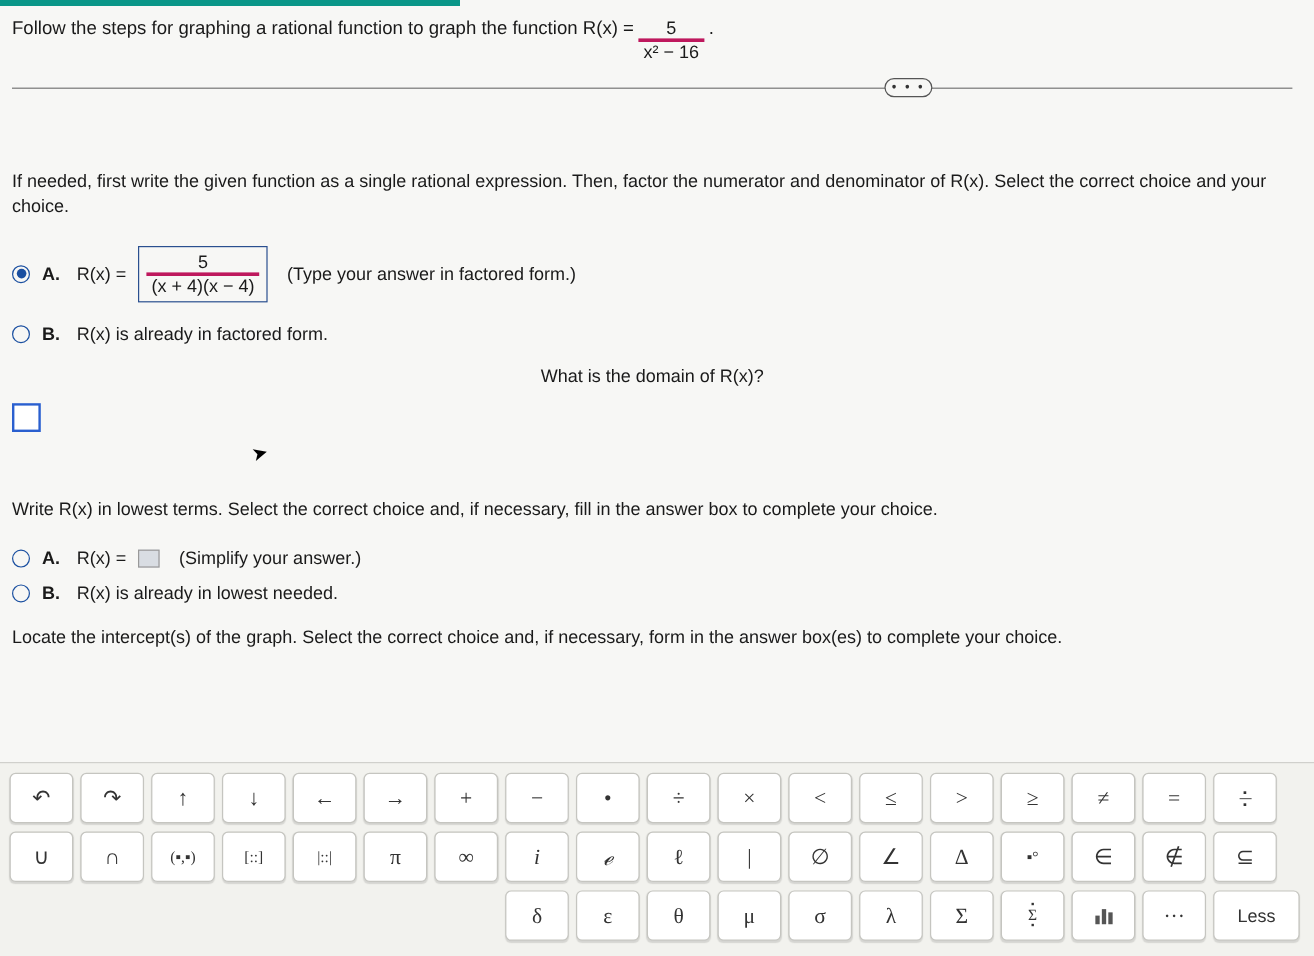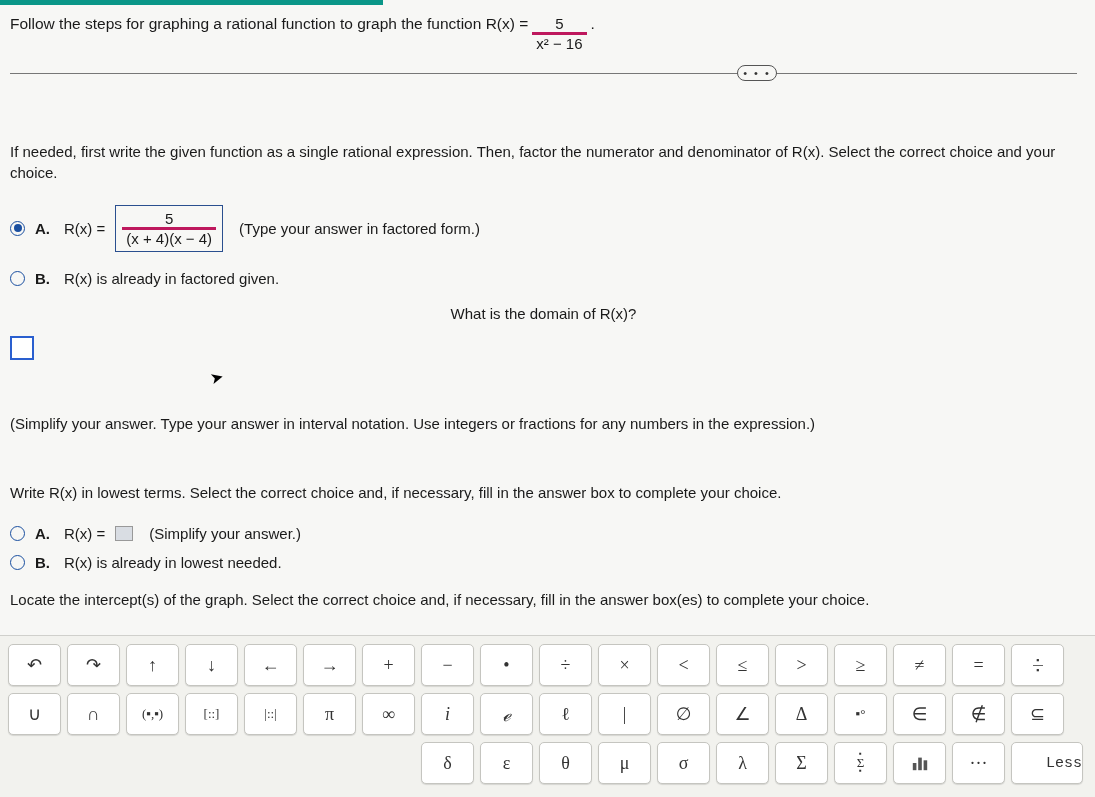--- a/index.html
+++ b/index.html
@@ -104,49 +104,48 @@
         <span class="frac">
           <span class="num">5</span>
           <span class="den">(x + 4)(x − 4)</span>
         </span>
       </span>
       <span class="hint">(Type your answer in factored form.)</span>
     </div>
     <div class="option-row">
       <span class="radio"></span>
       <span class="opt-letter">B.</span>
-      <span>R(x) is already in factored given.</span>
+      <span>R(x) is already in factored form.</span>
     </div>
   </div>
 
   <div class="sub-q">What is the domain of R(x)?</div>
   <span class="cursor-arrow">➤</span>
   <div style="margin-bottom:2px;">
     <span class="domain-box"></span>
   </div>
-  <div class="para" style="margin-bottom:14px;">(Simplify your answer. Type your answer in interval notation. Use integers or fractions for any numbers in the expression.)</div>
 
   <div class="para">Write R(x) in lowest terms. Select the correct choice and, if necessary, fill in the answer box to complete your choice.</div>
 
   <div class="options">
     <div class="option-row" style="margin-bottom:12px;">
       <span class="radio"></span>
       <span class="opt-letter">A.</span>
       <span>R(x) =</span>
       <span class="small-box"></span>
       <span class="hint">(Simplify your answer.)</span>
     </div>
     <div class="option-row">
       <span class="radio"></span>
       <span class="opt-letter">B.</span>
       <span>R(x) is already in lowest needed.</span>
     </div>
   </div>
 
-  <div class="para" style="margin-top:6px;">Locate the intercept(s) of the graph. Select the correct choice and, if necessary, fill in the answer box(es) to complete your choice.</div>
+  <div class="para" style="margin-top:6px;">Locate the intercept(s) of the graph. Select the correct choice and, if necessary, form in the answer box(es) to complete your choice.</div>
 
 </div>
 
 <div class="keyboard">
   <div class="kb-row">
     <div class="key">
         <span>↶</span>
       </div>
     <div class="key">
         <span>↷</span>
@@ -291,17 +290,17 @@
     <div class="key">
       <svg viewBox="0 0 20 20">
           <rect x="2" y="10" width="4" height="8" fill="#555"></rect>
           <rect x="8" y="4" width="4" height="14" fill="#555"></rect>
           <rect x="14" y="7" width="4" height="11" fill="#555"></rect>
         </svg>
     </div>
     <div class="key">
         <span>···</span>
       </div>
-    <div class="key wide" style="font-family:Liberation Mono, monospace;font-size:15px;justify-content:flex-end;">
+    <div class="key wide" style="font-family:Liberation Sans, sans-serif;font-size:15px;">
         <span>Less</span>
       </div>
   </div>
 </div>
 
 </body></html>

